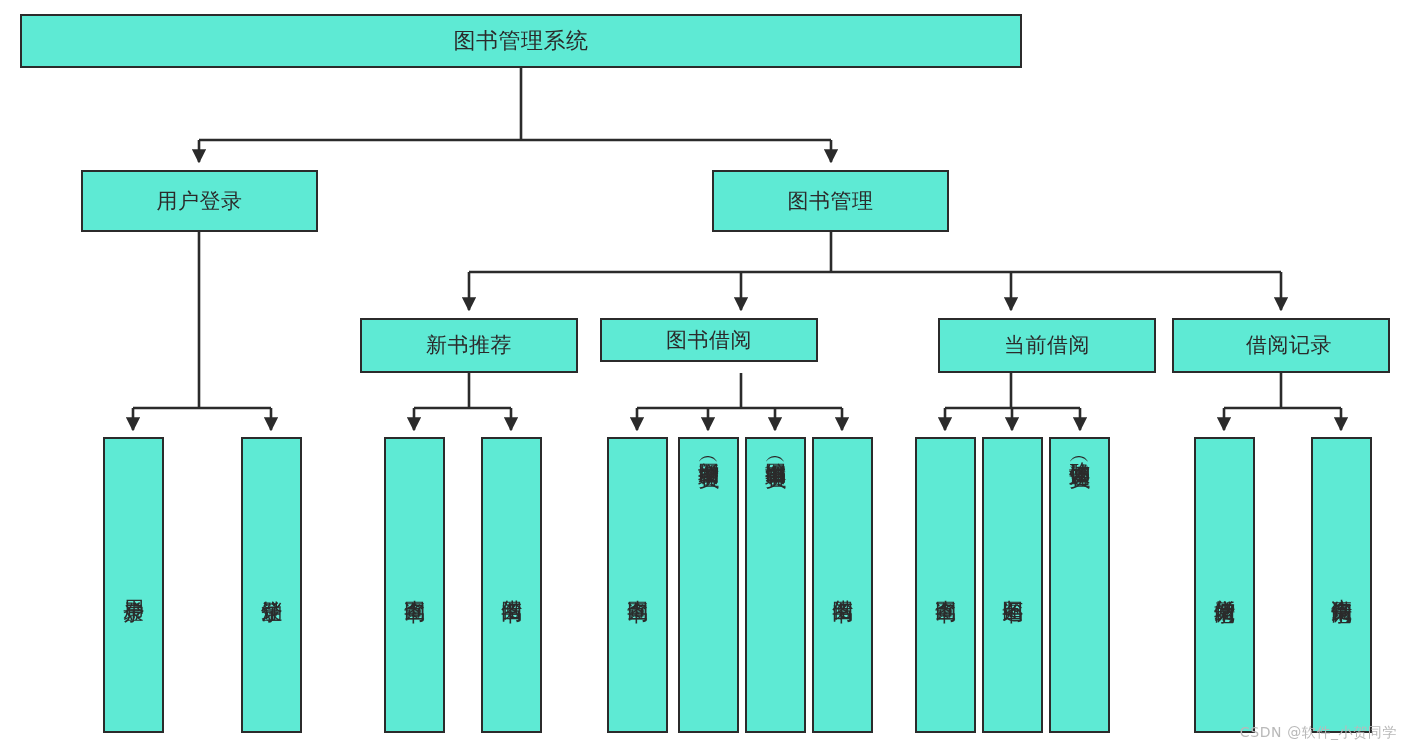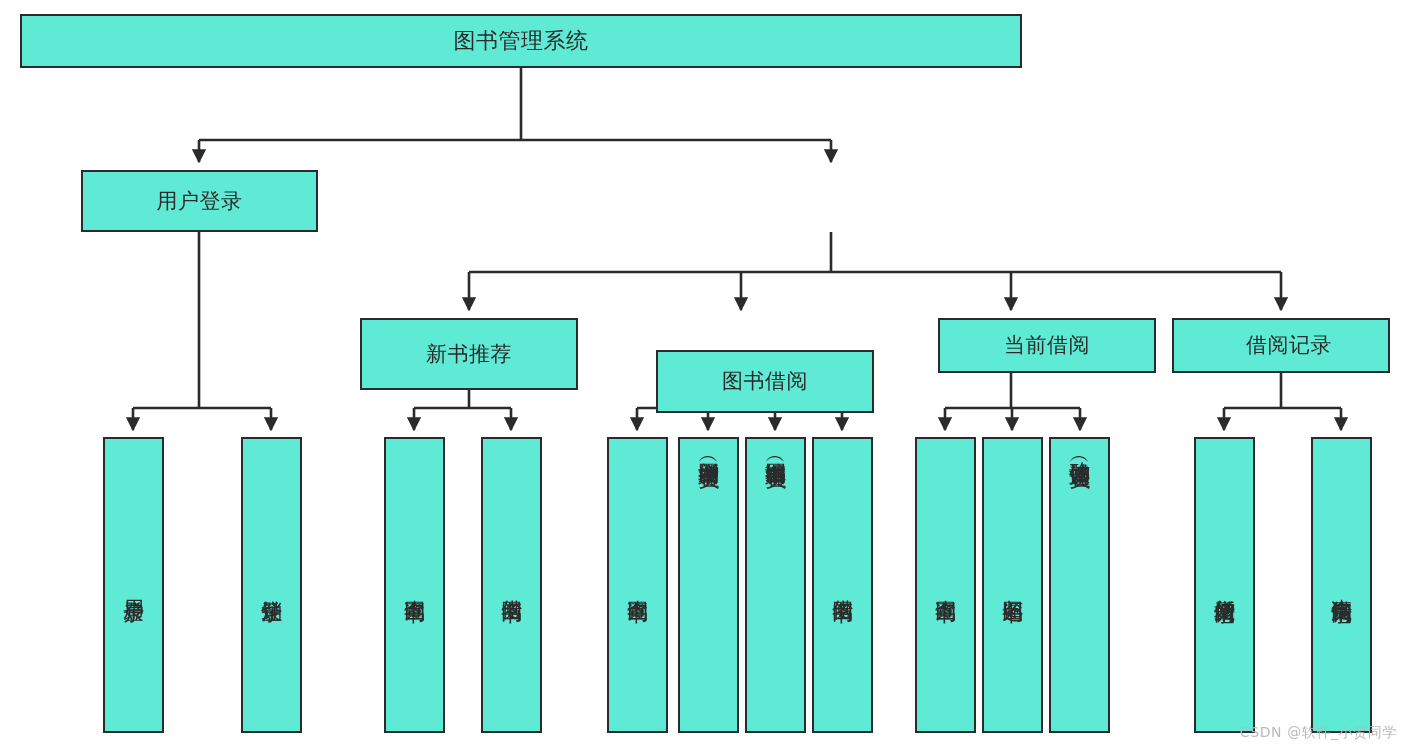--- a/index.html
+++ b/index.html
@@ -128,25 +128,28 @@
     </g>
   </svg>
 
   <div class="node root" style="left:20px; top:14px; width:1002px; height:54px;">
     <span class="label">图书管理系统</span>
   </div>
 
   <div class="node" style="left:81px; top:170px; width:237px; height:62px;">
     <span class="label">用户登录</span>
   </div>
-
-  <div class="node" style="left:360px; top:318px; width:218px; height:72px;">
+  <div class="node" style="left:712px; top:170px; width:237px; height:62px;">
+    <span class="label">图书管理</span>
+  </div>
+
+  <div class="node" style="left:360px; top:318px; width:218px; height:55px;">
     <span class="label">新书推荐</span>
   </div>
-  <div class="node" style="left:656px; top:318px; width:218px; height:63px;margin-top:32px;">
+  <div class="node" style="left:600px; top:318px; width:218px; height:44px;">
     <span class="label">图书借阅</span>
   </div>
   <div class="node" style="left:902px; top:318px; width:218px; height:55px;margin-left:36px;">
     <span class="label">当前借阅</span>
   </div>
   <div class="node" style="left:1172px; top:318px; width:218px; height:55px;padding-left:16px;">
     <span class="label">借阅记录</span>
   </div>
 
   <div class="node leaf leaf-align-mid" style="left:103px; top:437px; width:61px; height:296px;">

